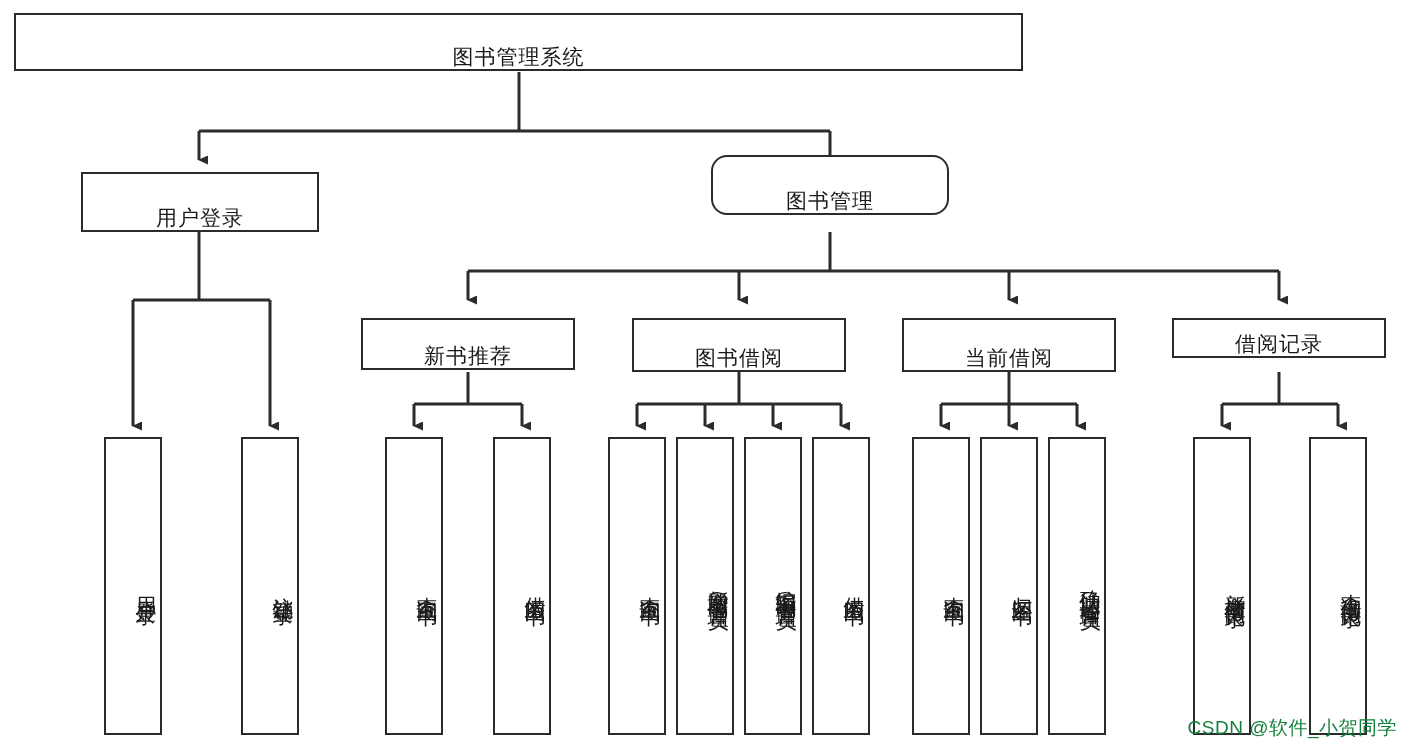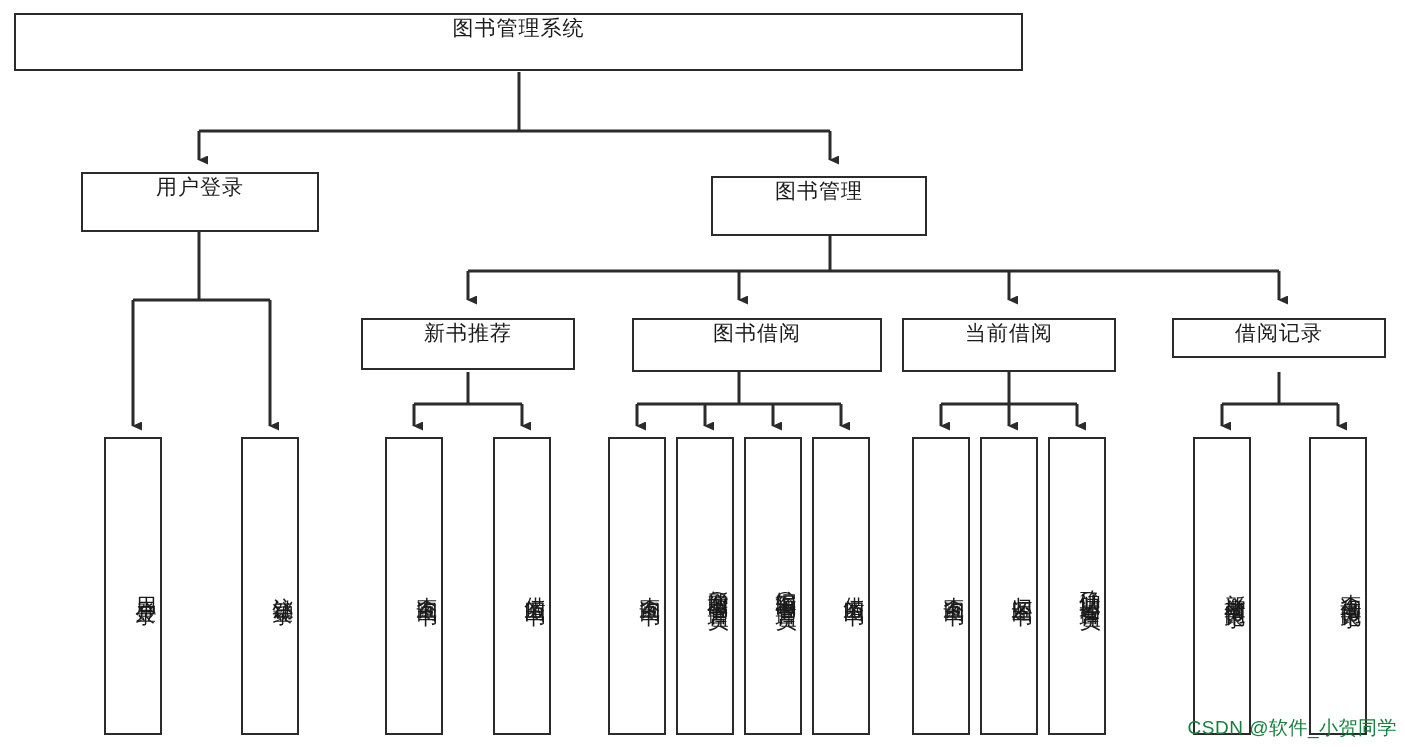--- a/index.html
+++ b/index.html
@@ -23,21 +23,21 @@
     top: 0;
     width: 1405px;
     height: 747px;
   }
   .node {
     position: absolute;
     box-sizing: border-box;
     border: 2px solid #2b2b2b;
     background: #ffffff;
     display: flex;
-    align-items: flex-start;
+    align-items: flex-end;
     justify-content: center;
     color: #1a1a1a;
     z-index: 2;
   }
   .node.horizontal {
     font-size: 21px;
     letter-spacing: 1px;
     line-height: 1.2;
   }
   .node.vertical {
@@ -125,29 +125,29 @@
   </svg>
 
   <div class="node horizontal node-title" style="left:14px; top:13px; width:1009px; height:58px;">
     <span>图书管理系统</span>
   </div>
 
   <div class="node horizontal" style="left:81px; top:172px; width:238px; height:60px;">
     <span>用户登录</span>
   </div>
 
-  <div class="node horizontal" style="left:711px; top:176px; width:216px; height:60px;">
+  <div class="node horizontal" style="left:711px; top:155px; width:238px; height:60px;border-radius:16px;">
     <span>图书管理</span>
   </div>
 
   <div class="node horizontal" style="left:361px; top:318px; width:214px; height:52px;">
     <span>新书推荐</span>
   </div>
 
-  <div class="node horizontal" style="left:632px; top:318px; width:250px; height:54px;">
+  <div class="node horizontal" style="left:632px; top:318px; width:214px; height:54px;">
     <span>图书借阅</span>
   </div>
 
   <div class="node horizontal" style="left:902px; top:318px; width:214px; height:54px;">
     <span>当前借阅</span>
   </div>
 
   <div class="node horizontal" style="left:1172px; top:318px; width:214px; height:40px;">
     <span>借阅记录</span>
   </div>

